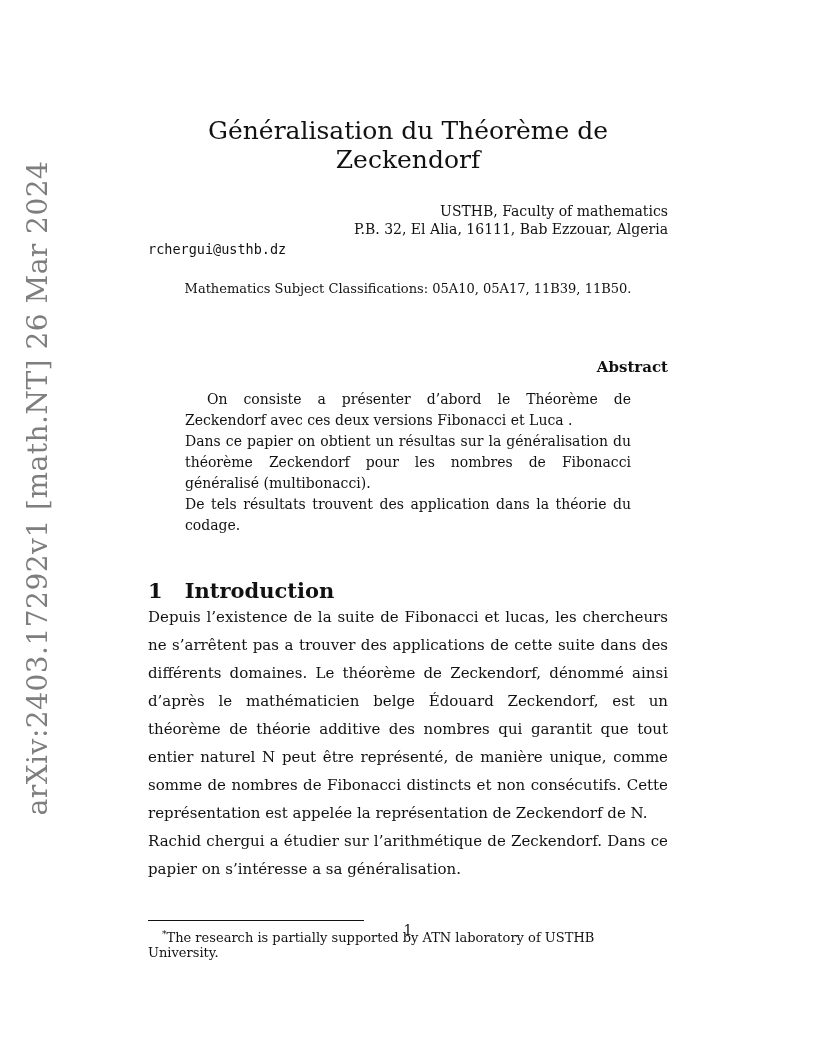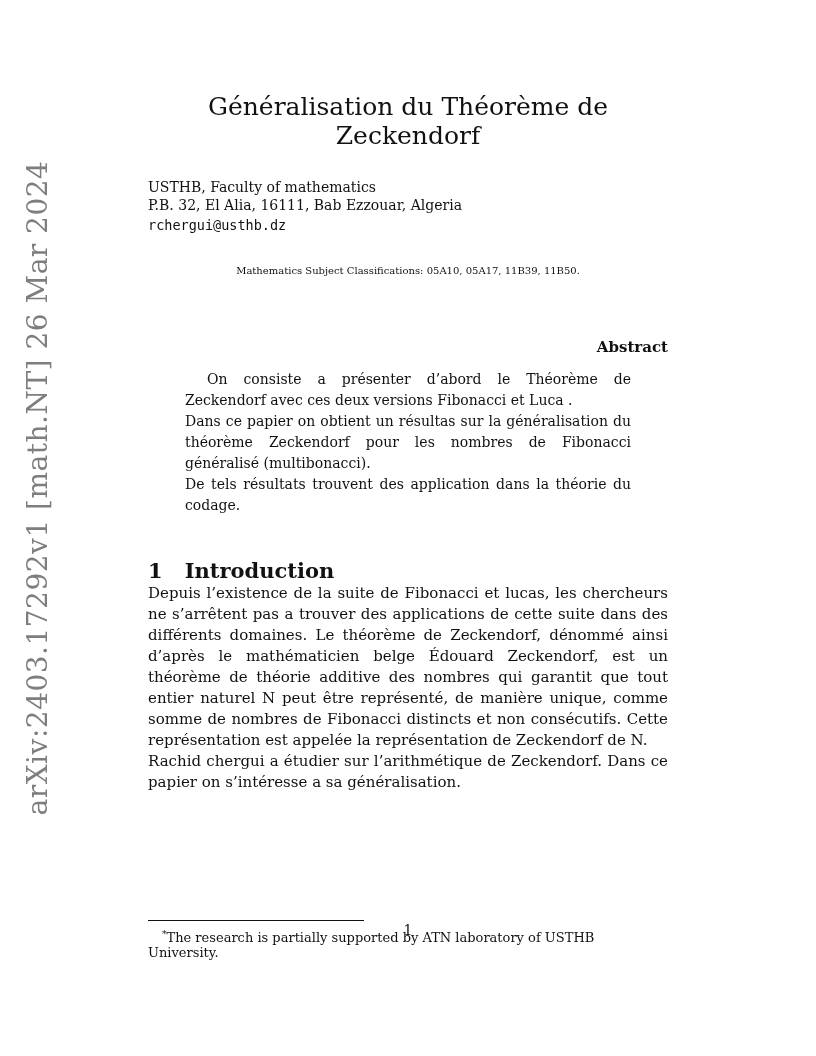--- a/index.html
+++ b/index.html
@@ -17,50 +17,50 @@
     left: 37px;
     transform: translate(-50%, -50%) rotate(-90deg);
     white-space: nowrap;
     font-size: 28px;
     letter-spacing: 0.5px;
     color: #7e7e7e;
   }
   .content {
     width: 520px;
     margin: 0 auto;
-    padding-top: 92px;
+    padding-top: 116px;
   }
   .title {
     text-align: center;
     font-size: 25px;
     font-weight: normal;
     margin-bottom: 28px;
   }
   .author {
     text-align: center;
     font-size: 17px;
     font-weight: bold;
     margin-bottom: 14px;
   }
   .author sup { font-weight: normal; font-size: 12px; }
   .affiliation {
-    text-align: left;
+    text-align: right;
     font-size: 14px;
     line-height: 18px;
   }
   .email {
     text-align: left;
     font-family: "DejaVu Sans Mono", monospace;
     font-size: 13.5px;
     margin-top: 3px;
   }
   .msc {
     text-align: center;
-    font-size: 10px;
-    margin-top: 32px;
+    font-size: 13px;
+    margin-top: 24px;
   }
   .abstract-heading {
     text-align: right;
     font-size: 15px;
     font-weight: bold;
     margin-top: 62px;
     margin-bottom: 13px;
   }
   .abstract-body {
     width: 446px;
@@ -71,21 +71,21 @@
   }
   .abstract-body p.indent { text-indent: 22px; }
   .section-heading {
     font-size: 21px;
     font-weight: bold;
     margin-top: 42px;
   }
   .section-heading .sec-num { margin-right: 22px; }
   .body-text {
     font-size: 15px;
-    line-height: 21px;
+    line-height: 28px;
     text-align: justify;
   }
   .footnote-block {
     position: absolute;
     top: 920px;
     left: 148px;
     width: 520px;
   }
   .footnote-rule {
     width: 216px;

